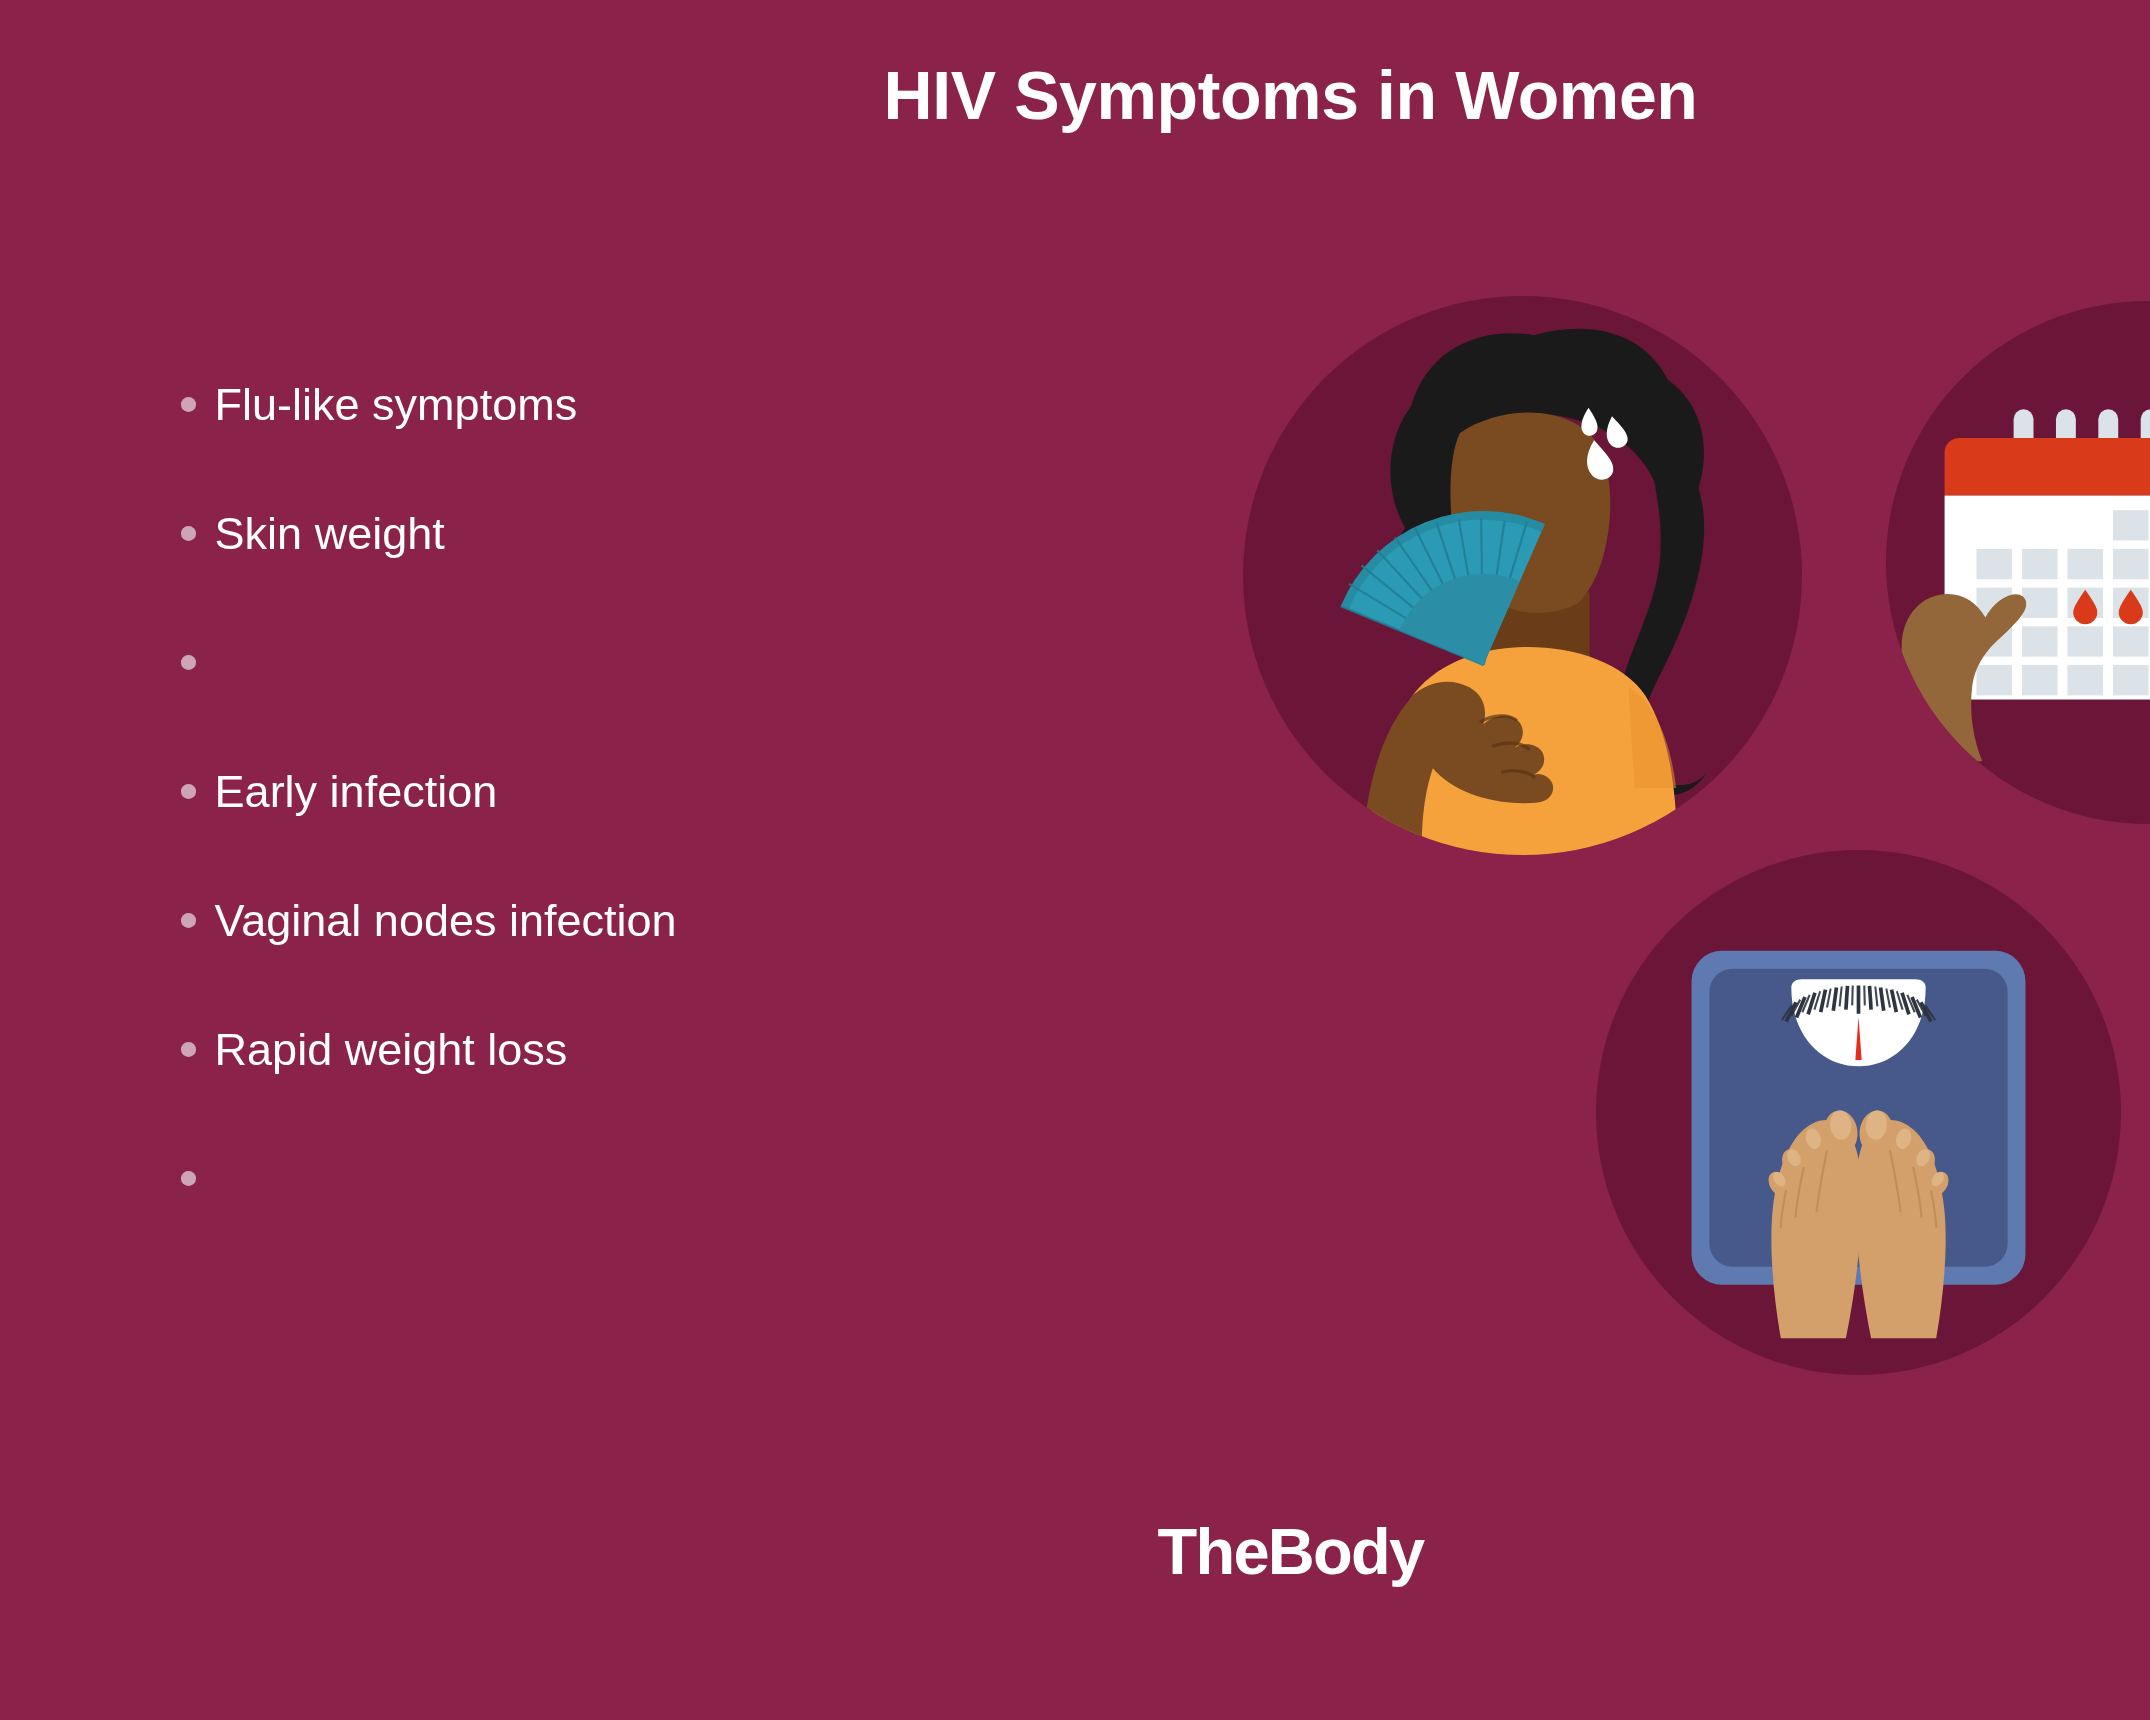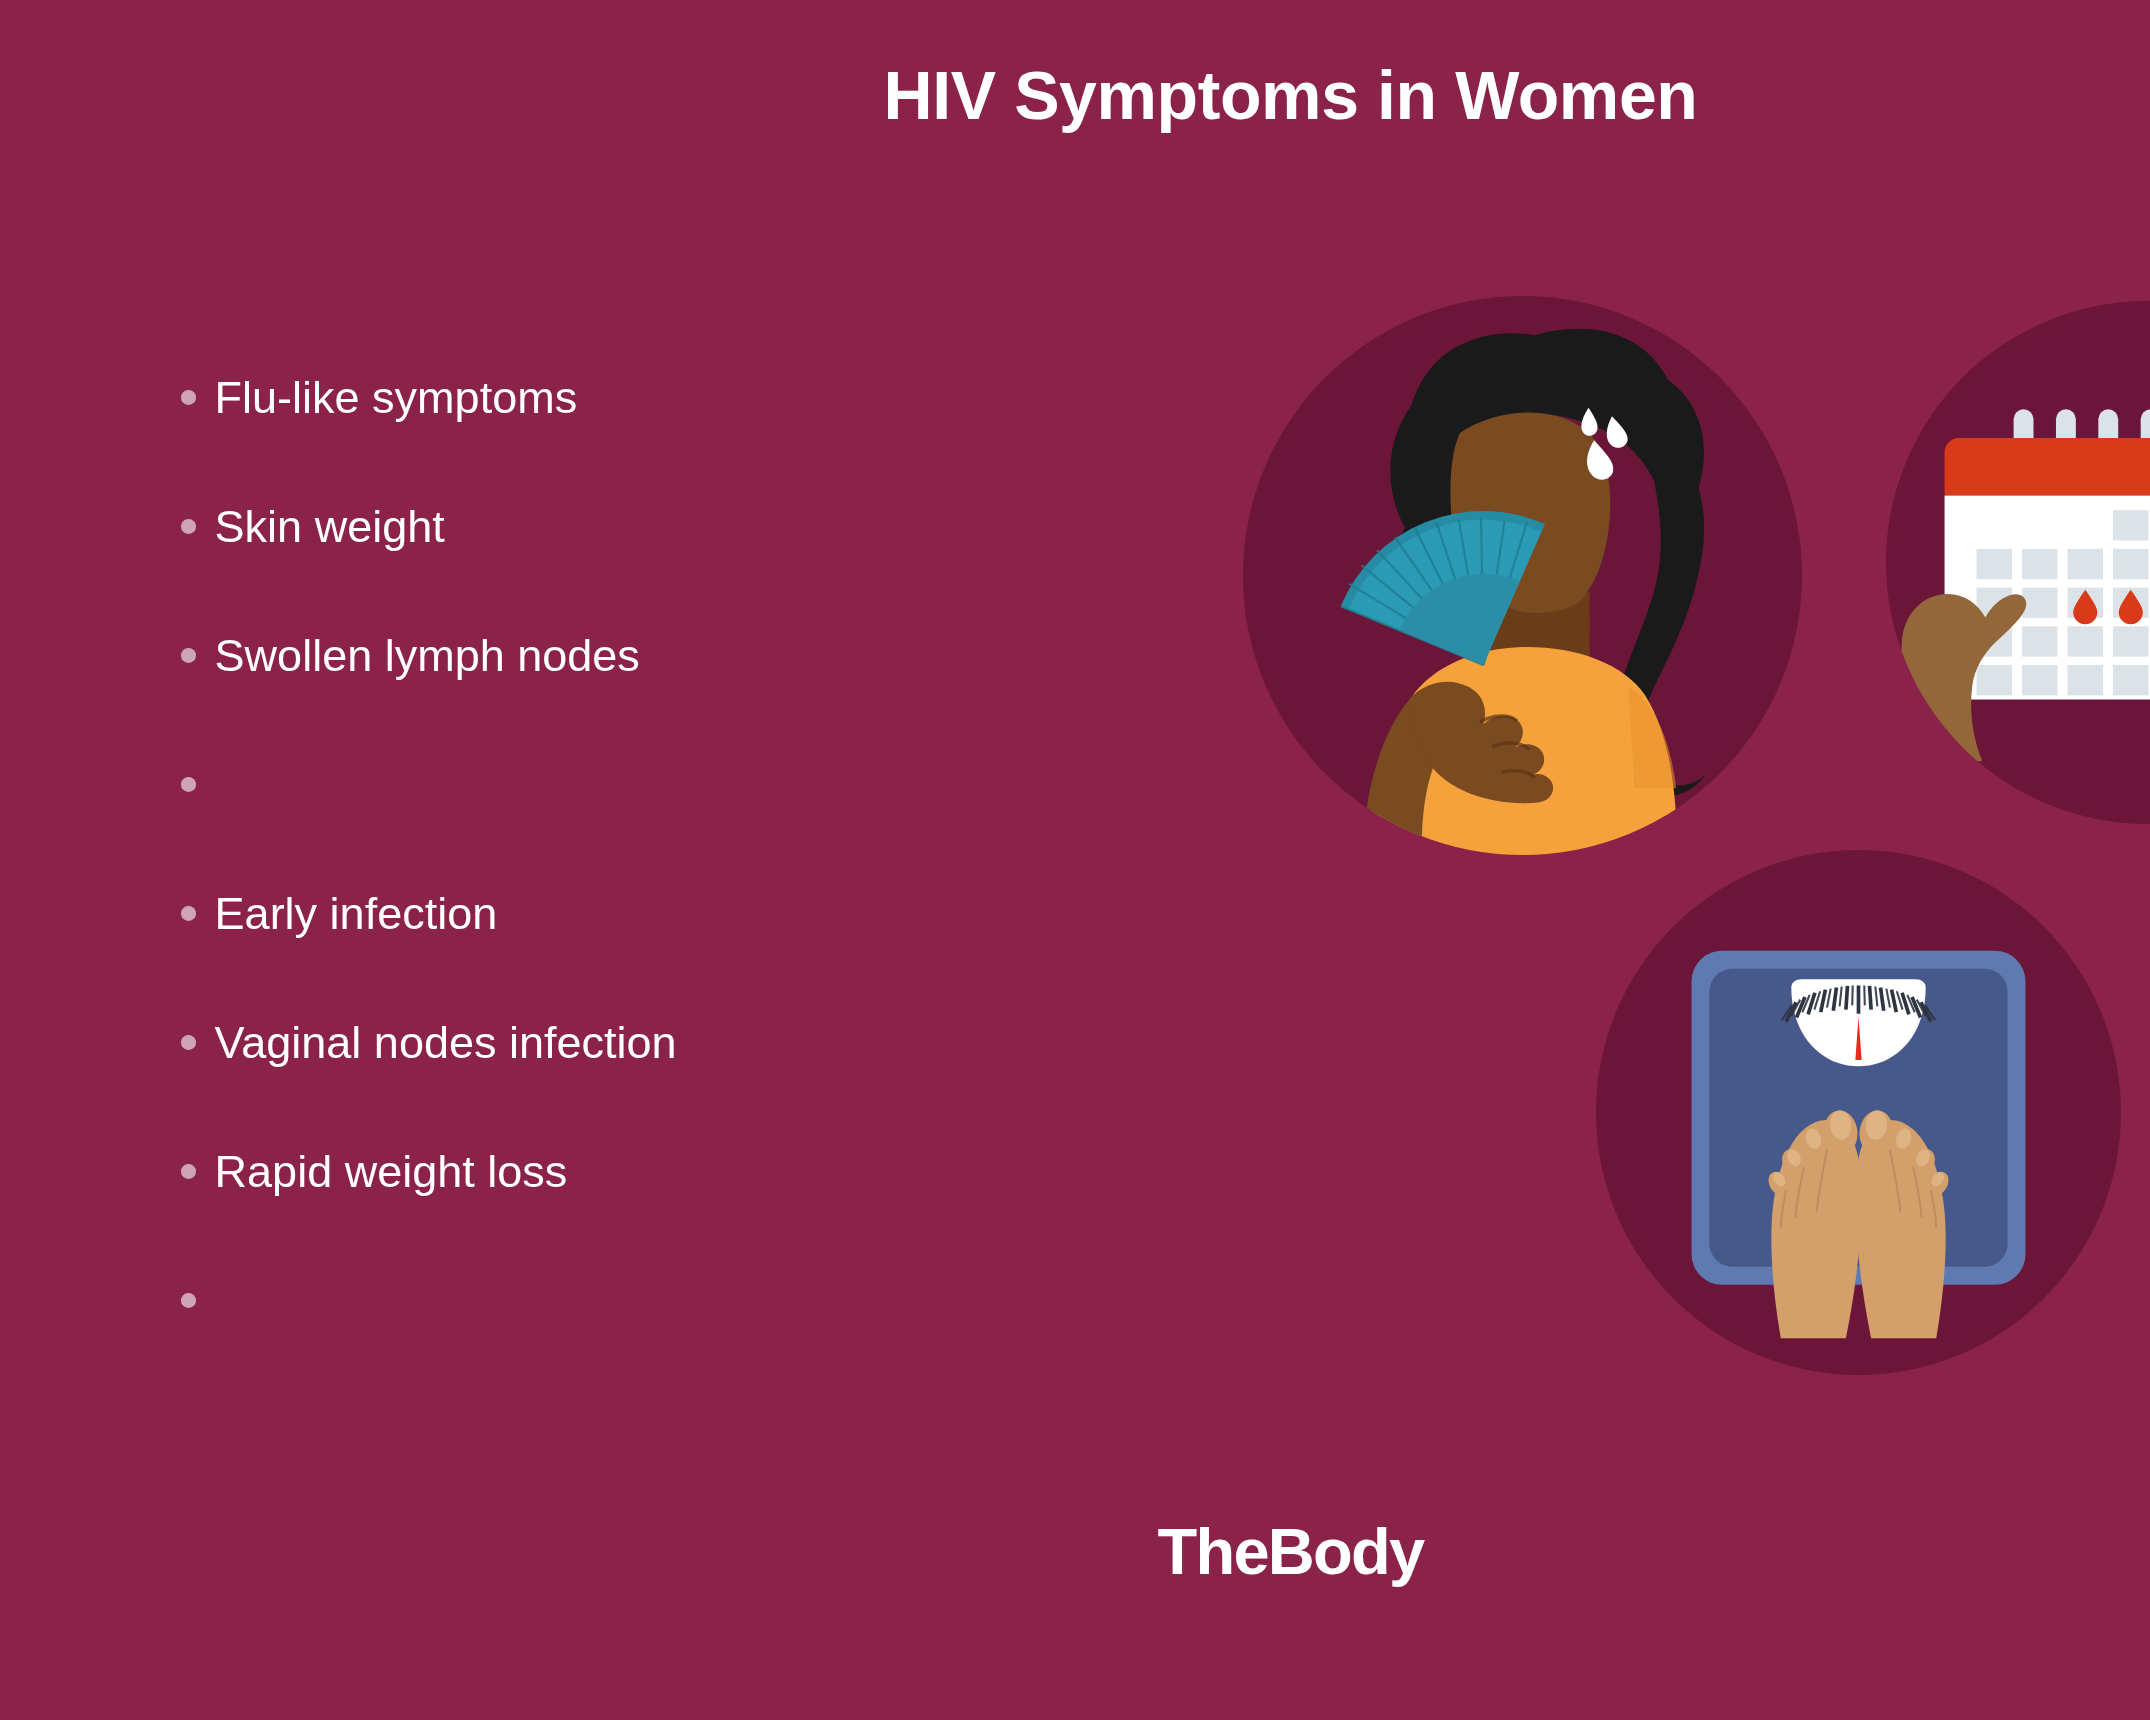--- a/index.html
+++ b/index.html
@@ -27,21 +27,21 @@
     font-weight: bold;
     letter-spacing: -0.4px;
     line-height: 1.05;
     white-space: nowrap;
   }
 
   
   .symptom-list {
     position: absolute;
     left: 181px;
-    top: 333px;
+    top: 340px;
     width: 1075px;
     list-style: none;
     margin: 0;
     padding: 0;
   }
   .symptom-item {
     display: flex;
     align-items: center;
     height: 129px;
   }
@@ -93,24 +93,20 @@
 <div class="title">HIV Symptoms in Women</div>
 
 <ul class="symptom-list">
   <li class="symptom-item">
     <span class="bullet-dot"></span>
     <span class="symptom-label">Flu-like symptoms</span>
   </li>
   <li class="symptom-item">
     <span class="bullet-dot"></span>
     <span class="symptom-label">Skin weight</span>
-  </li>
-  <li class="symptom-item">
-    <span class="bullet-dot"></span>
-    <span class="symptom-label">Swollen lymph nodes</span>
   </li>
   <li class="symptom-item">
     <span class="bullet-dot"></span>
   </li>
   <li class="symptom-item">
     <span class="bullet-dot"></span>
     <span class="symptom-label">Early infection</span>
   </li>
   <li class="symptom-item">
     <span class="bullet-dot"></span>

